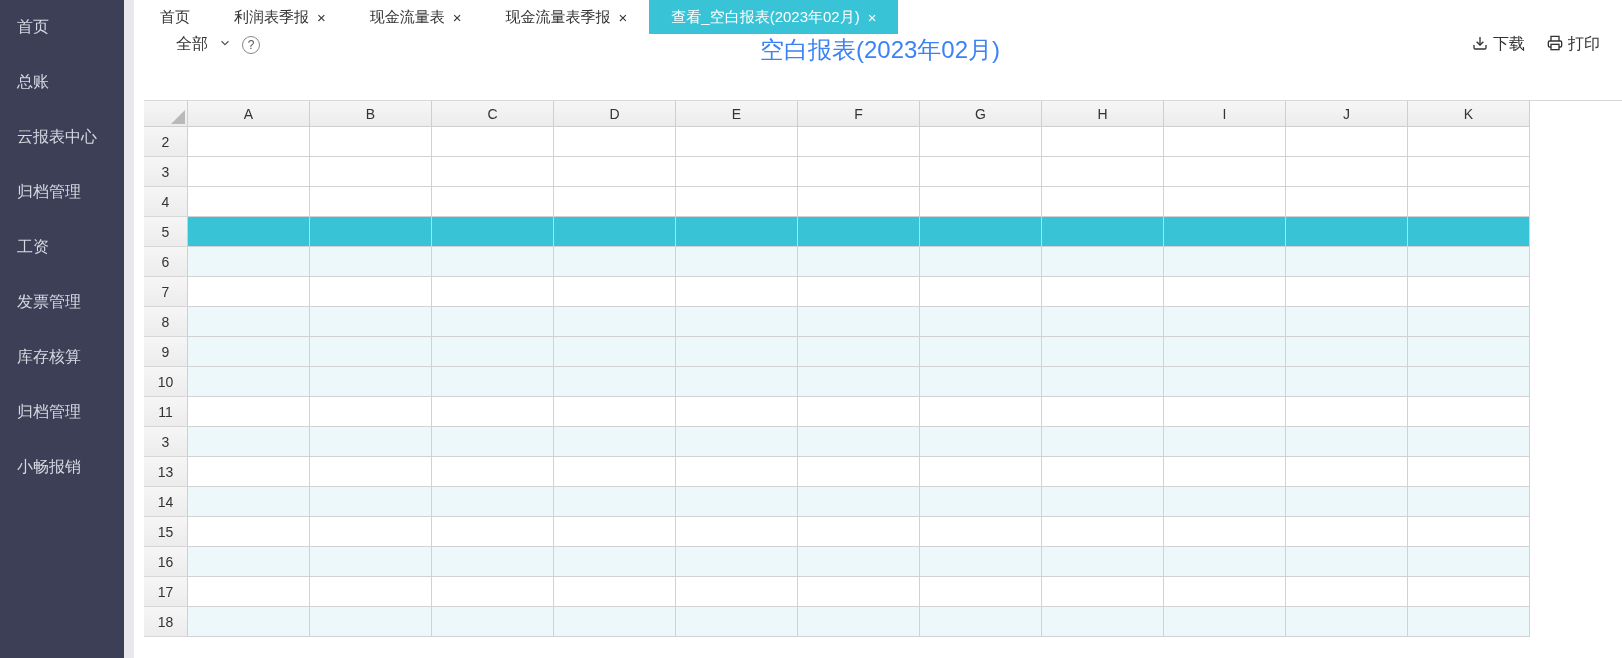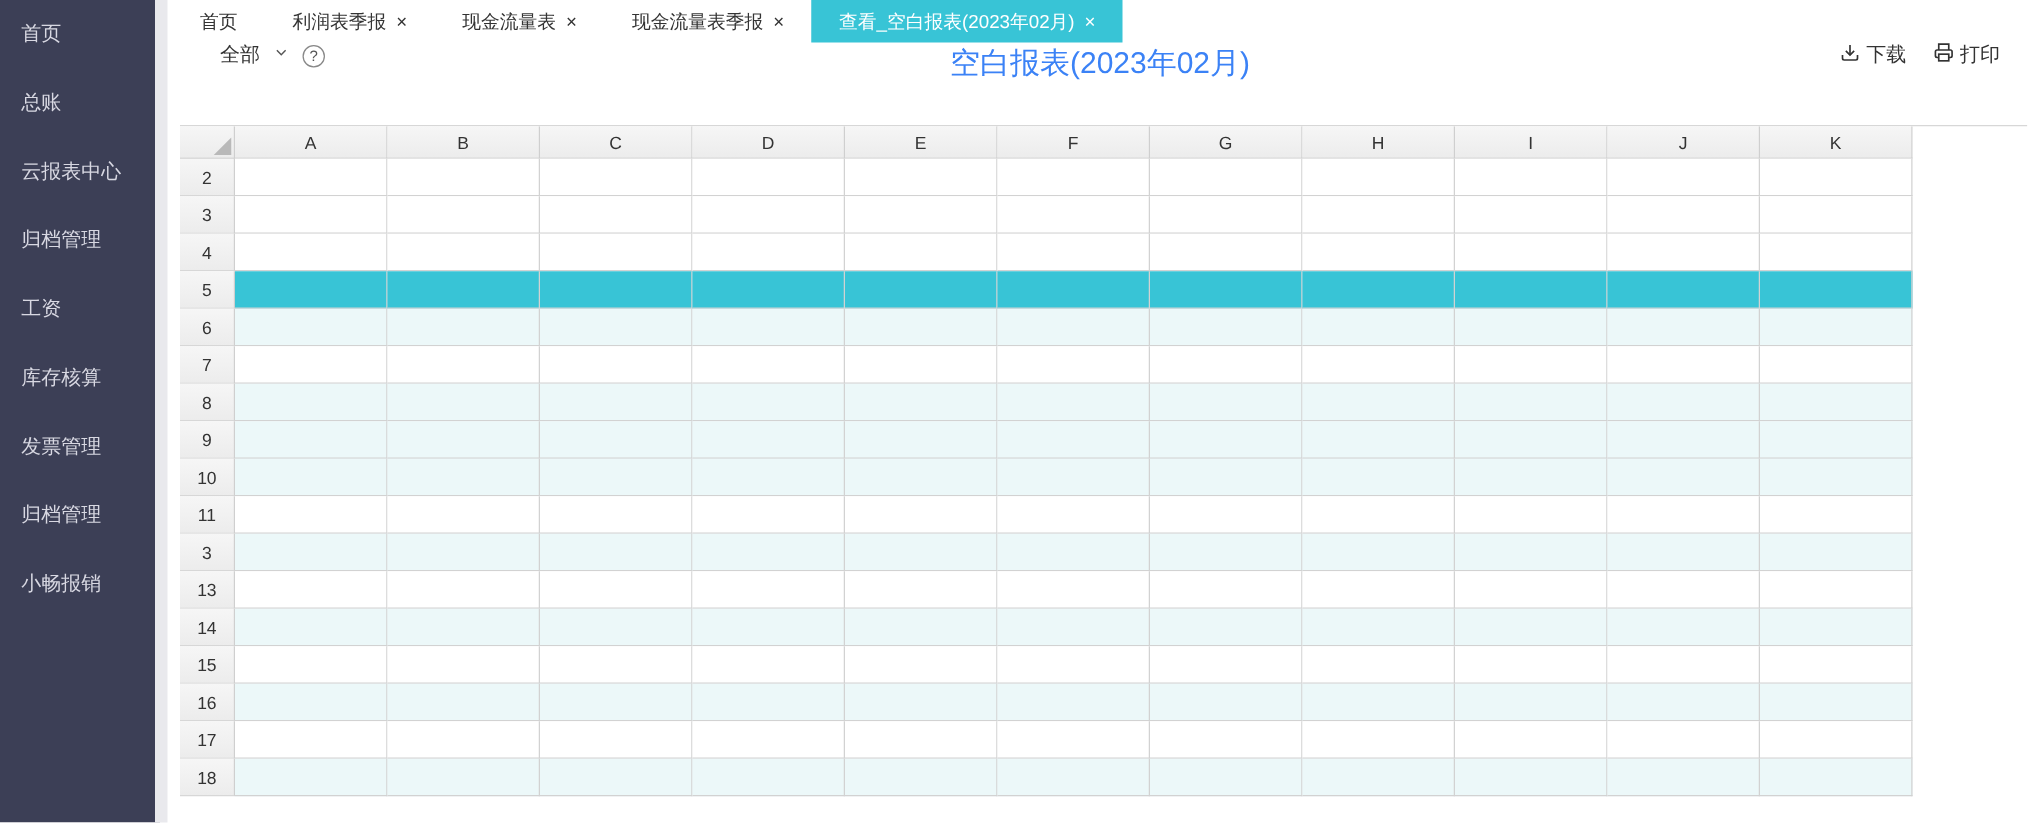--- a/index.html
+++ b/index.html
@@ -167,22 +167,22 @@
 </style>
 </head>
 <body>
 
 <div class="sidebar">
   <div class="sidebar-item">首页</div>
   <div class="sidebar-item">总账</div>
   <div class="sidebar-item">云报表中心</div>
   <div class="sidebar-item">归档管理</div>
   <div class="sidebar-item">工资</div>
+  <div class="sidebar-item">发票管理</div>
   <div class="sidebar-item">库存核算</div>
-  <div class="sidebar-item">发票管理</div>
   <div class="sidebar-item">归档管理</div>
   <div class="sidebar-item">小畅报销</div>
 </div>
 <div class="sidebar-scrollbar"></div>
 
 <div class="main">
 
   <div class="tabs-row">
     <div class="tab">
       <span>首页</span>

